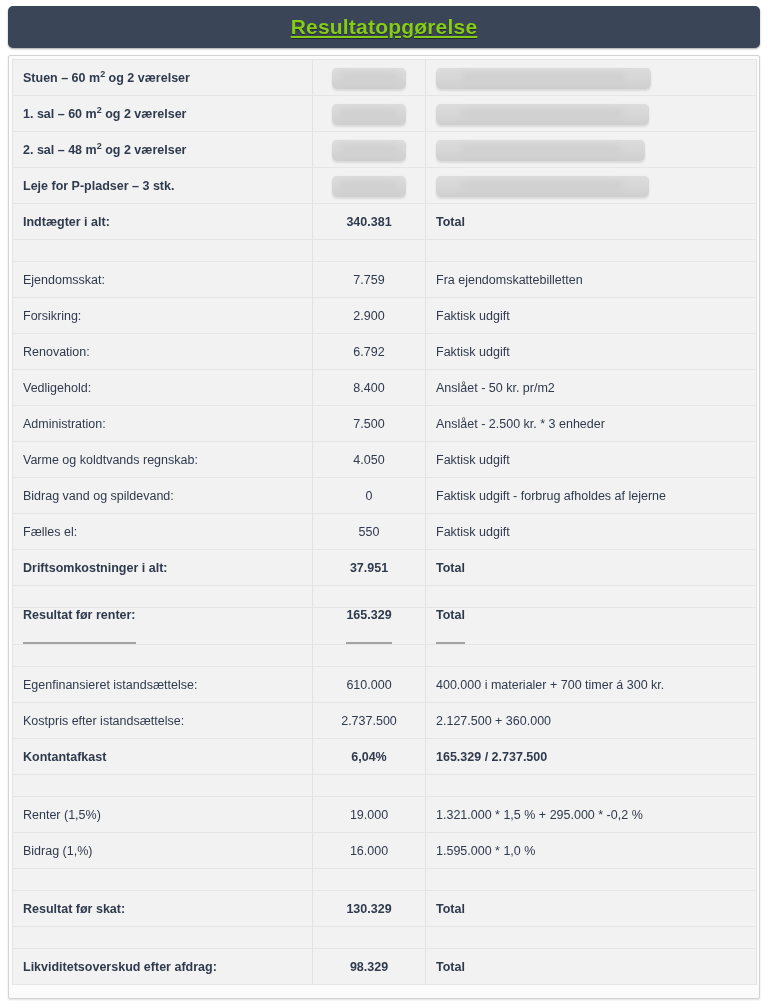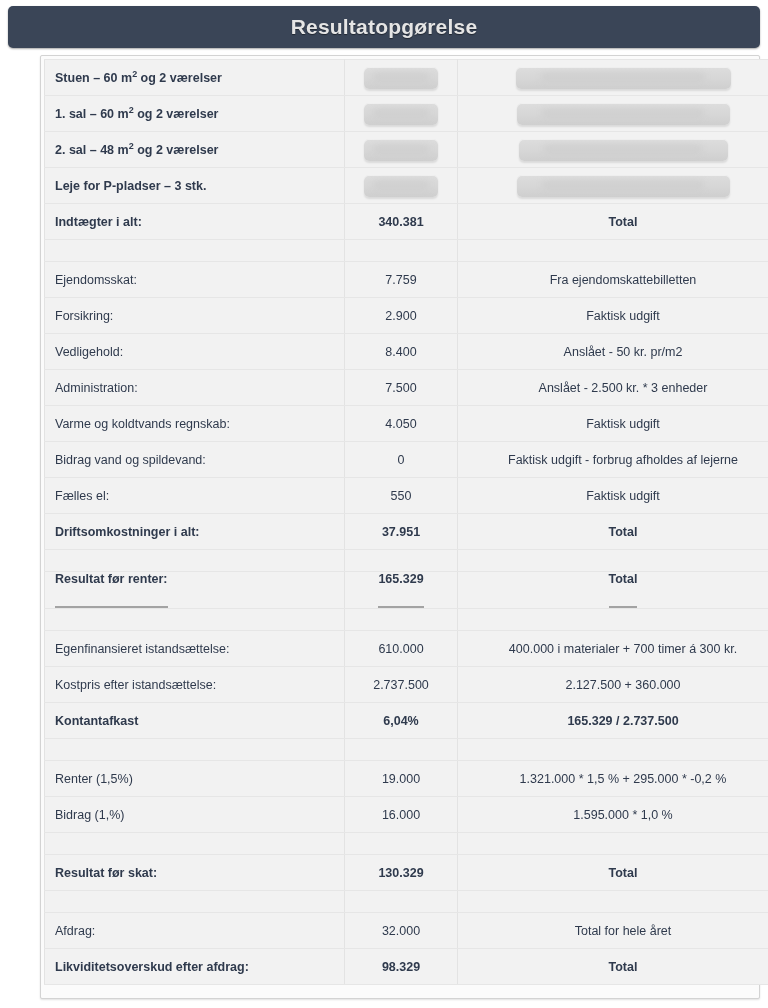--- a/index.html
+++ b/index.html
@@ -27,38 +27,38 @@
   .title-bar {
     height: 42px;
     background: #3a4557;
     border-radius: 5px;
     display: flex;
     align-items: center;
     justify-content: center;
     box-shadow: 0 1px 2px rgba(0,0,0,0.35);
   }
   .title-bar .title-text {
-    color: #e5e5e5;
+    color: #84cc16;
     font-size: 21px;
     font-weight: bold;
     letter-spacing: 0.2px;
     text-shadow: 0 1px 1px rgba(0,0,0,0.45);
+    text-decoration: underline;
   }
 
   
   .table-frame {
     margin-top: 7px;
     border: 1px solid #d3d3d3;
     background: #fbfbfb;
     border-radius: 2px;
     box-shadow: 0 1px 2px rgba(0,0,0,0.12);
     padding: 3px;
     box-sizing: border-box;
     height: 944px;
-    margin-left: 32px;
   }
 
   table.sheet {
     width: 100%;
     border-collapse: collapse;
     table-layout: fixed;
     background: #f2f2f2;
   }
 
   table.sheet col.c-label { width: 300px; }
@@ -74,21 +74,21 @@
     padding: 0 10px;
     height: 35px;
     vertical-align: middle;
     color: #2f3a4d;
     white-space: nowrap;
     overflow: hidden;
   }
 
   td.label { text-align: left; }
   td.value { text-align: center; }
-  td.note  { text-align: center; }
+  td.note  { }
 
   tr.bold td { font-weight: bold; }
 
   
   tr.spacer td {
     height: 21px;
     padding: 0;
   }
 
   
@@ -181,20 +181,25 @@
             <td class="label"><span>Ejendomsskat:</span></td>
             <td class="value"><span>7.759</span></td>
             <td class="note"><span>Fra ejendomskattebilletten</span></td>
           </tr>
           <tr>
             <td class="label"><span>Forsikring:</span></td>
             <td class="value"><span>2.900</span></td>
             <td class="note"><span>Faktisk udgift</span></td>
           </tr>
           <tr>
+            <td class="label"><span>Renovation:</span></td>
+            <td class="value"><span>6.792</span></td>
+            <td class="note"><span>Faktisk udgift</span></td>
+          </tr>
+          <tr>
             <td class="label"><span>Vedligehold:</span></td>
             <td class="value"><span>8.400</span></td>
             <td class="note"><span>Anslået - 50 kr. pr/m2</span></td>
           </tr>
           <tr>
             <td class="label"><span>Administration:</span></td>
             <td class="value"><span>7.500</span></td>
             <td class="note"><span>Anslået - 2.500 kr. * 3 enheder</span></td>
           </tr>
           <tr>
@@ -270,25 +275,20 @@
           <tr class="bold">
             <td class="label"><span>Resultat før skat:</span></td>
             <td class="value"><span>130.329</span></td>
             <td class="note"><span>Total</span></td>
           </tr>
           <tr class="spacer">
             <td></td>
             <td></td>
             <td></td>
           </tr>
-          <tr>
-            <td class="label"><span>Afdrag:</span></td>
-            <td class="value"><span>32.000</span></td>
-            <td class="note"><span>Total for hele året</span></td>
-          </tr>
           <tr class="bold">
             <td class="label"><span>Likviditetsoverskud efter afdrag:</span></td>
             <td class="value"><span>98.329</span></td>
             <td class="note"><span>Total</span></td>
           </tr>
         </tbody>
     </table>
   </div>
 
 </div>

